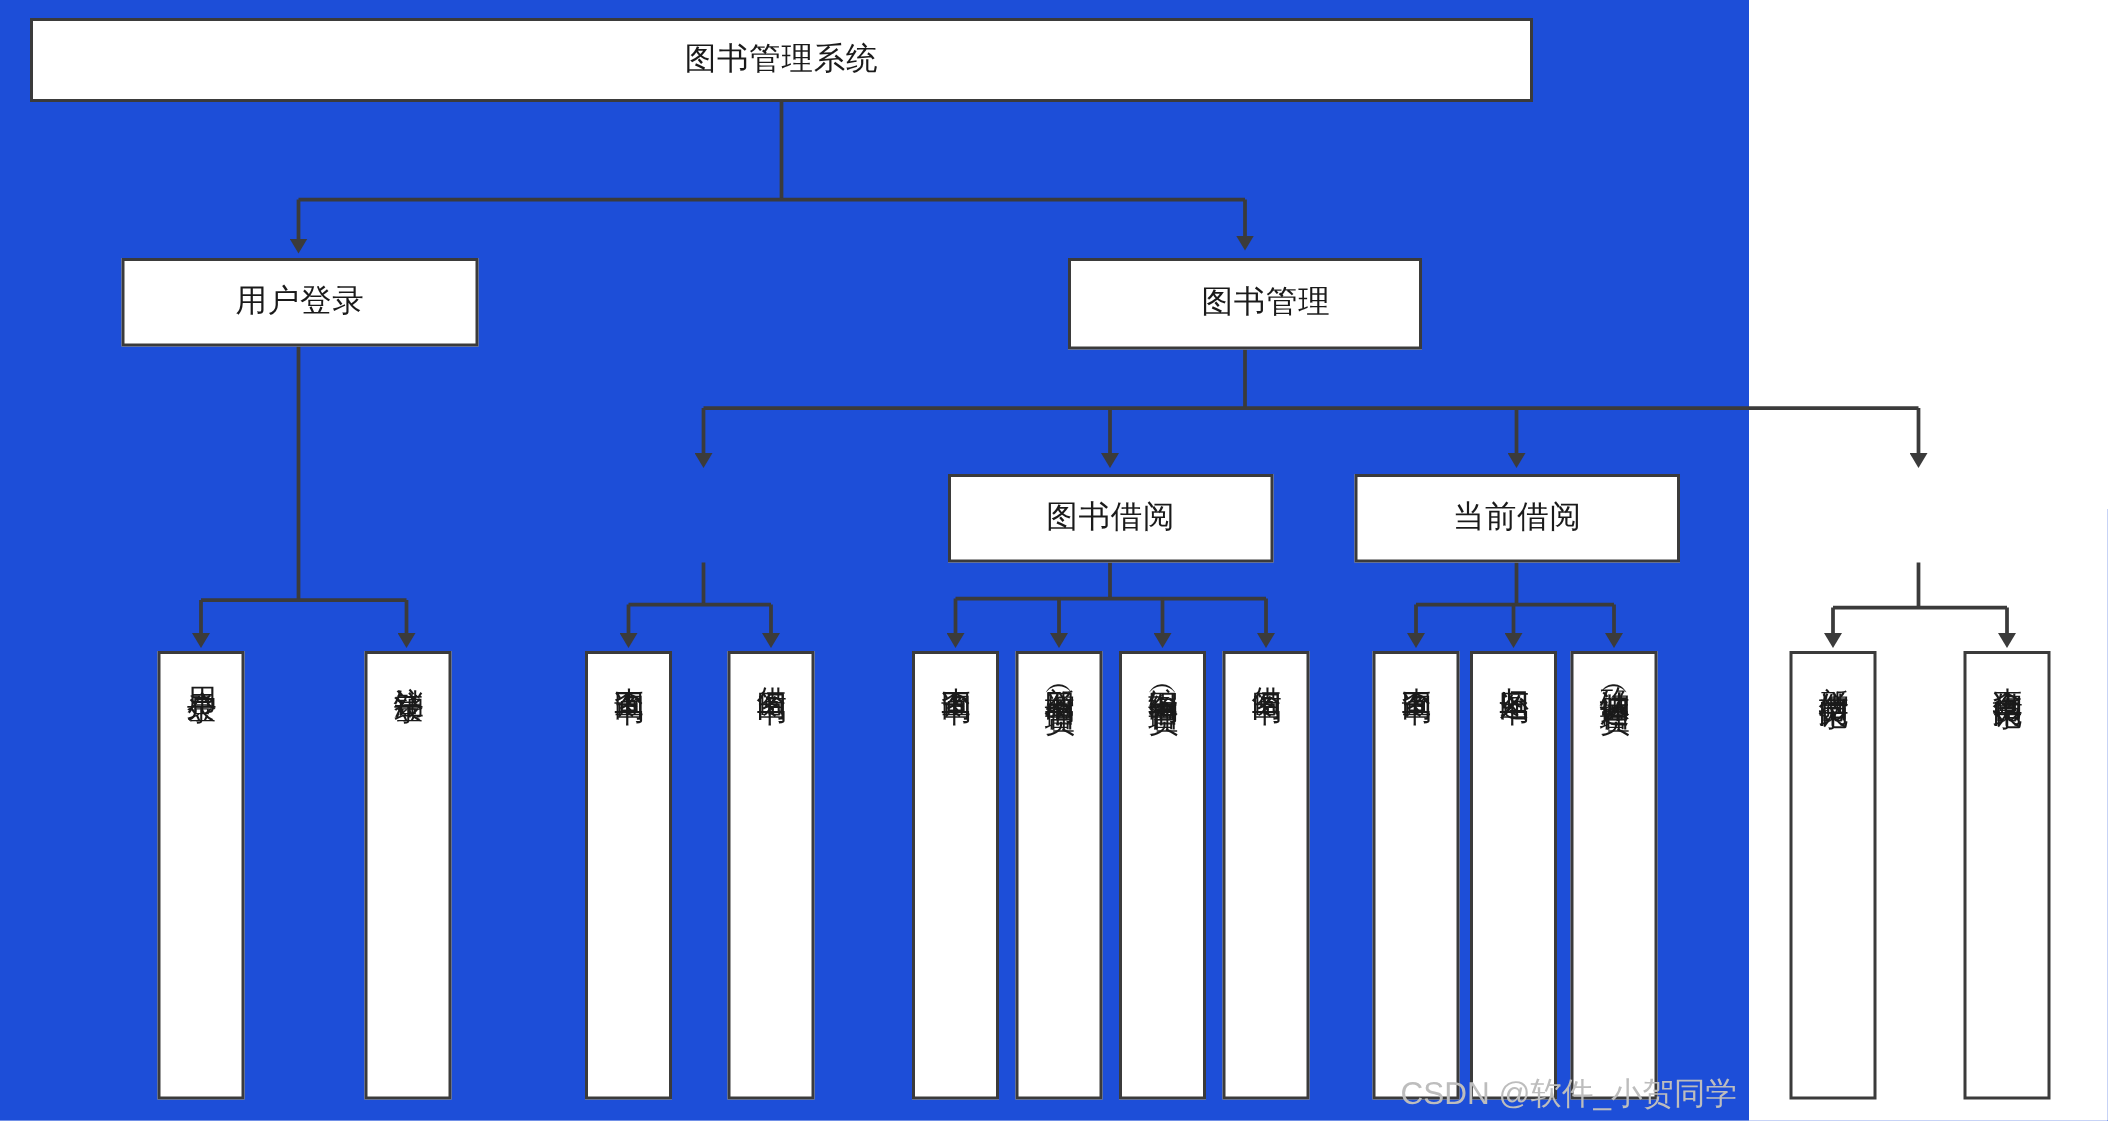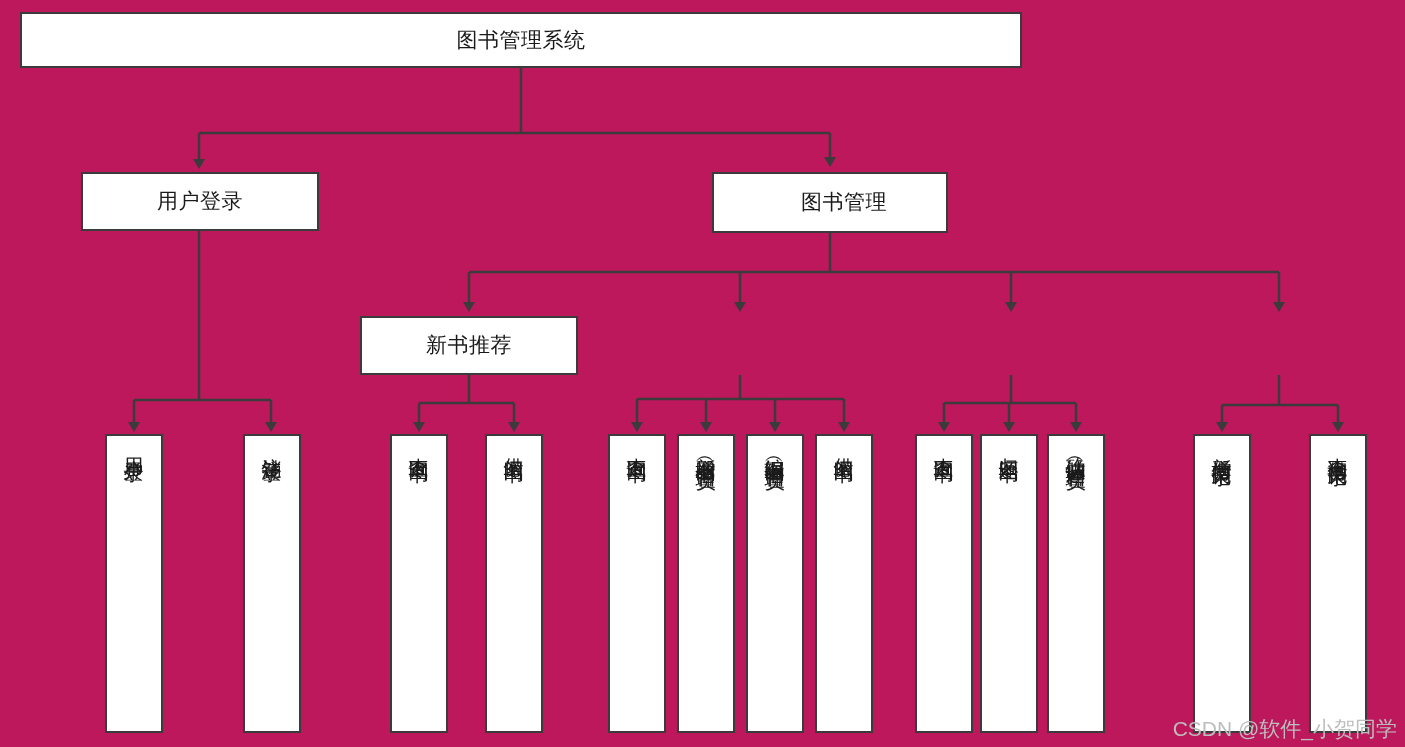--- a/index.html
+++ b/index.html
@@ -8,23 +8,23 @@
     background: #ffffff;
   }
   body {
     width: 1405px;
     height: 747px;
     font-family: "Liberation Sans", "DejaVu Sans", sans-serif;
     overflow: hidden;
   }
   #diagram-root {
     position: relative;
-    width: 1405px;
+    width: 1166px;
     height: 747px;
-    background: #be185d;
+    background: #1d4ed8;
   }
   svg#edges {
     position: absolute;
     left: 0;
     top: 0;
     width: 1405px;
     height: 747px;
     pointer-events: none;
   }
   .node {
@@ -129,25 +129,28 @@
   </div>
 
   <div class="node horiz" style="left:81px; top:172px; width:238px; height:59px;">
     <span class="label">用户登录</span>
   </div>
 
   <div class="node horiz" style="left:712px; top:172px; width:236px; height:61px;padding-left:28px;">
     <span class="label">图书管理</span>
   </div>
 
-  <div class="node horiz" style="left:360px; top:316px; width:218px; height:59px;">
-    <span class="label">新书推荐</span>
+
+  <div class="node horiz" style="left:632px; top:316px; width:217px; height:59px;">
+    <span class="label">图书借阅</span>
   </div>
 
-
+  <div class="node horiz" style="left:903px; top:316px; width:217px; height:59px;">
+    <span class="label">当前借阅</span>
+  </div>
 
 
   <div class="node vert" style="left:105px; top:434px; width:58px; height:299px;">
     <span class="label">用户登录</span>
   </div>
   <div class="node vert" style="left:243px; top:434px; width:58px; height:299px;">
     <span class="label">注销登录</span>
   </div>
 
   <div class="node vert" style="left:390px; top:434px; width:58px; height:299px;">

